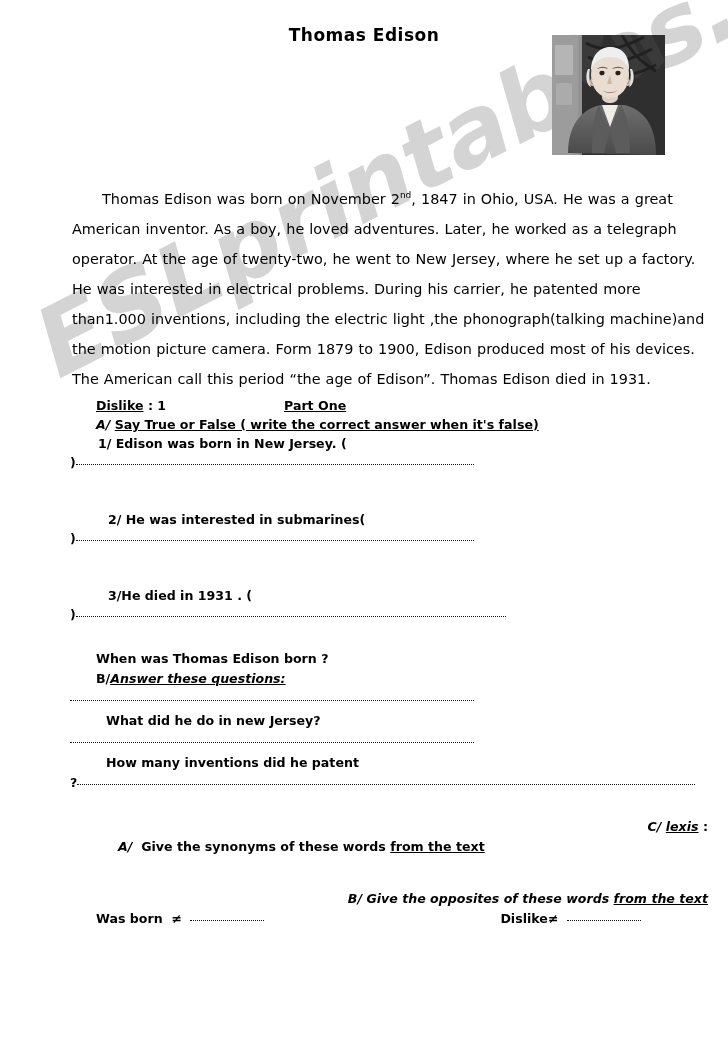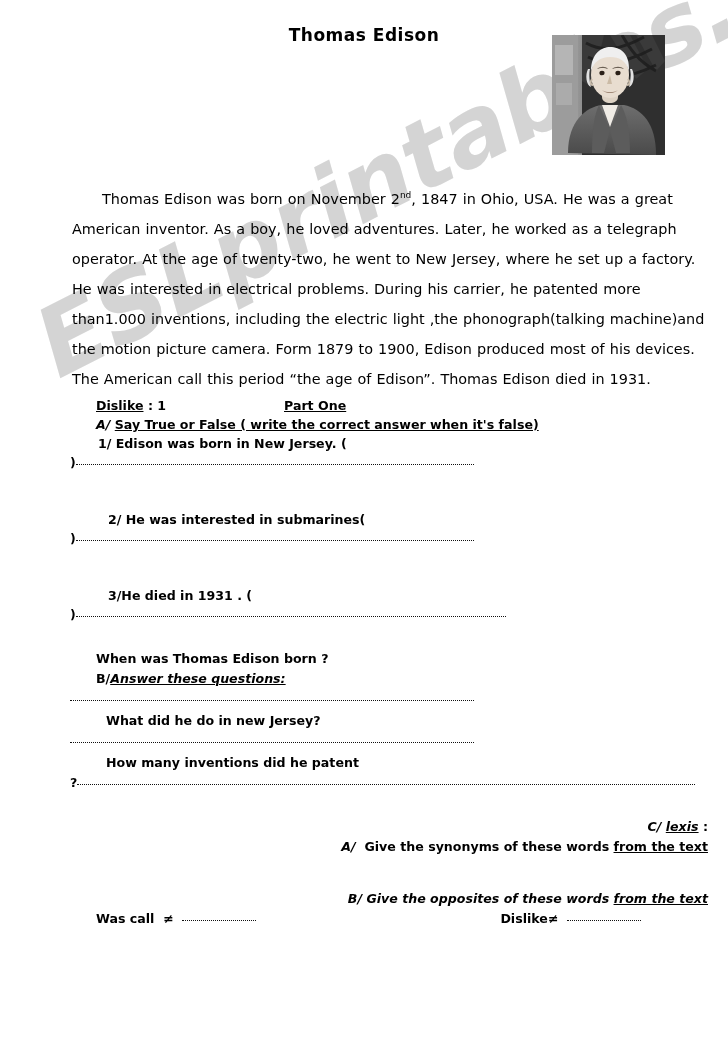--- a/index.html
+++ b/index.html
@@ -126,21 +126,21 @@
   .d4 { width: 404px; margin-left: 0px; }
   .d5 { width: 404px; }
   .d6 { width: 618px; }
   .gap-md { height: 15px; }
   .gap-lg { height: 22px; }
 
   .bq { height: 20px; white-space: nowrap; }
   .bq.ind { padding-left: 10px; }
 
   .lexis-head { height: 20px; white-space: nowrap; text-align: right; }
-  .lexis-sub { height: 22px; white-space: nowrap; padding-left: 22px; text-align: right; }
+  .lexis-sub { height: 22px; white-space: nowrap; padding-left: 22px; }
 
   .pair-row {
     position: relative;
     height: 24px;
     white-space: nowrap;
   }
   .pair-row .left-cell {
     display: inline-block;
     width: 400px;
   }
@@ -268,21 +268,21 @@
 
 
       <div class="gap-md"></div>
 
       <div class="lexis-head">
         <span class="it">B/</span> <span class="it">Give the opposites of these words </span><span class="u it">from the text</span>
       </div>
 
       <div class="pair-row">
         <span class="left-cell">
-          <span>Was call</span>&nbsp;
+          <span>Was born</span>&nbsp;
           <span class="ne">≠</span>
           <span class="shortdots"></span>
         </span>
         <span class="right-cell">
           <span>Dislike</span><span class="ne">≠</span>
           <span class="shortdots"></span>
         </span>
       </div>
 
     </div>

